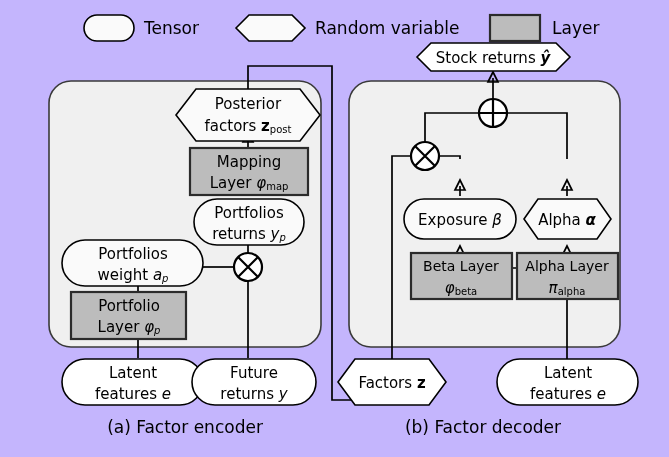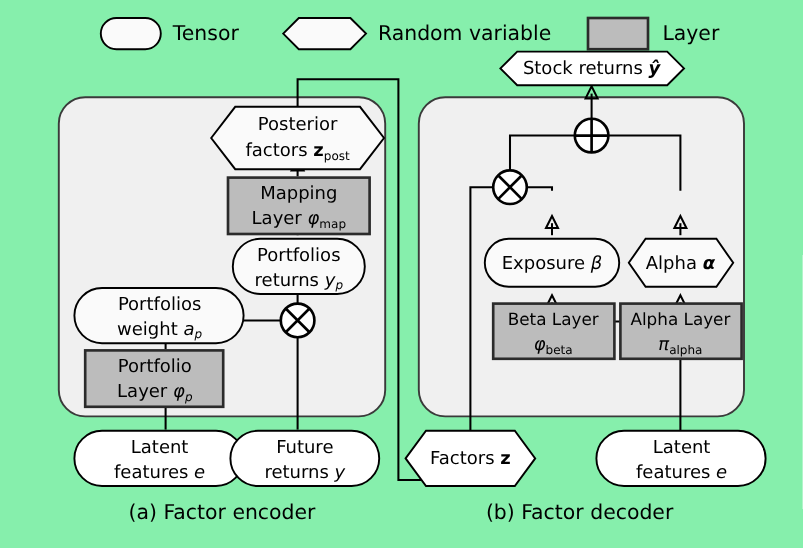--- a/index.html
+++ b/index.html
@@ -4,21 +4,21 @@
 <style>
   html, body {
     margin: 0;
     padding: 0;
     background: #ffffff;
   }
   #root {
     position: relative;
     width: 669px;
     height: 457px;
-    background: #86efac;
+    background: #c4b5fd;
     font-family: "DejaVu Sans", "Liberation Sans", sans-serif;
     overflow: hidden;
   }
   svg.diagram {
     position: absolute;
     left: 0;
     top: 0;
     width: 669px;
     height: 457px;
   }

